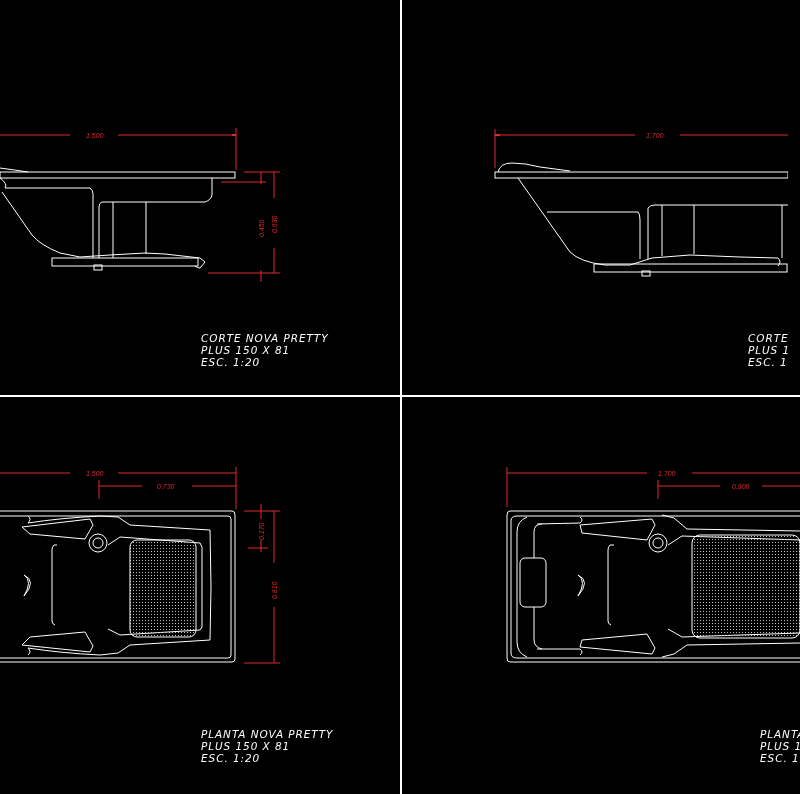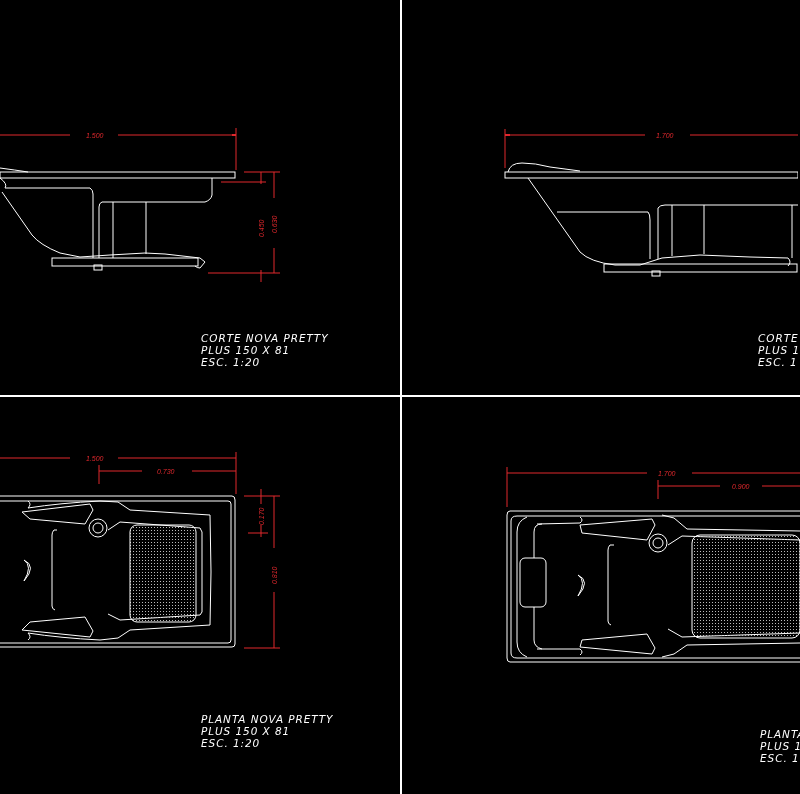--- a/index.html
+++ b/index.html
@@ -1,21 +1,21 @@
 <!DOCTYPE html>
 <html><head>
 <meta charset="utf-8">
 <style>
   html, body { margin:0; padding:0; background:#000; }
   body { width:800px; height:794px; position:relative; overflow:hidden; font-family:"Liberation Mono", monospace; }
   .canvas { position:absolute; left:0; top:0; width:800px; height:794px; background:#000; }
   .viewport { position:absolute; overflow:hidden; background:#000;font-style:italic; }
   .vp-tl { left:0; top:0; width:400px; height:395px; }
-  .vp-tr { left:400px; top:0; width:398px; height:395px; }
-  .vp-bl { left:0; top:382px; width:400px; height:397px; }
+  .vp-tr { left:390px; top:0; width:398px; height:395px; }
+  .vp-bl { left:0; top:397px; width:400px; height:397px; }
   .vp-br { left:402px; top:397px; width:398px; height:397px; }
   .divider-v { position:absolute; left:400px; top:0; width:2px; height:794px; background:#ffffff; }
   .divider-h { position:absolute; left:0; top:395px; width:800px; height:2px; background:#ffffff; }
   svg { position:absolute; left:0; top:0; }
   .title-block { position:absolute; color:#ffffff; font-family:"DejaVu Sans", sans-serif; font-size:11px; line-height:12px; letter-spacing:1px; white-space:nowrap; transform:scaleX(0.95); transform-origin:left top; }
   .title-block div { height:12px; }
   .dim-label { font-family:"Liberation Sans", sans-serif; font-size:7px; fill:#e0282d; }
 </style>
 </head>
 <body>

